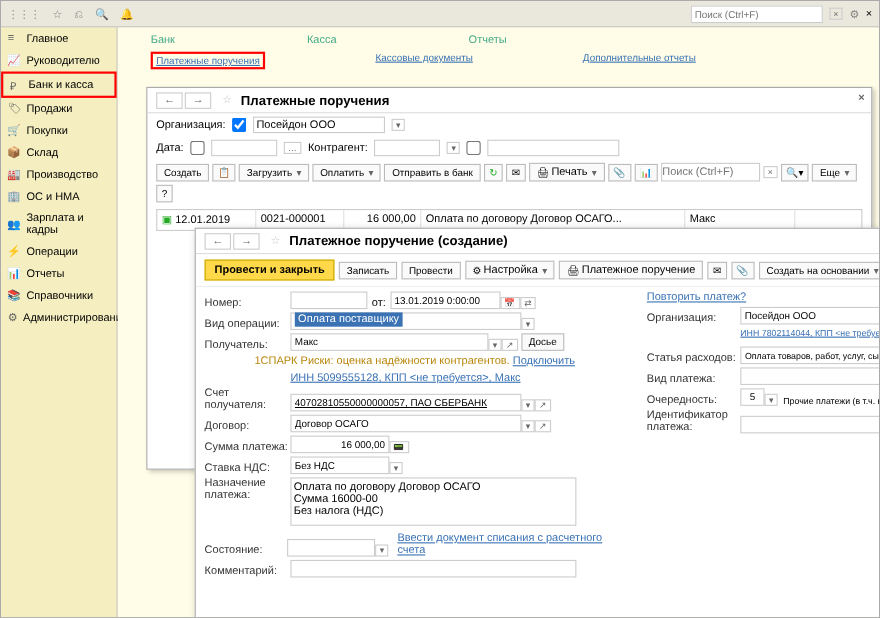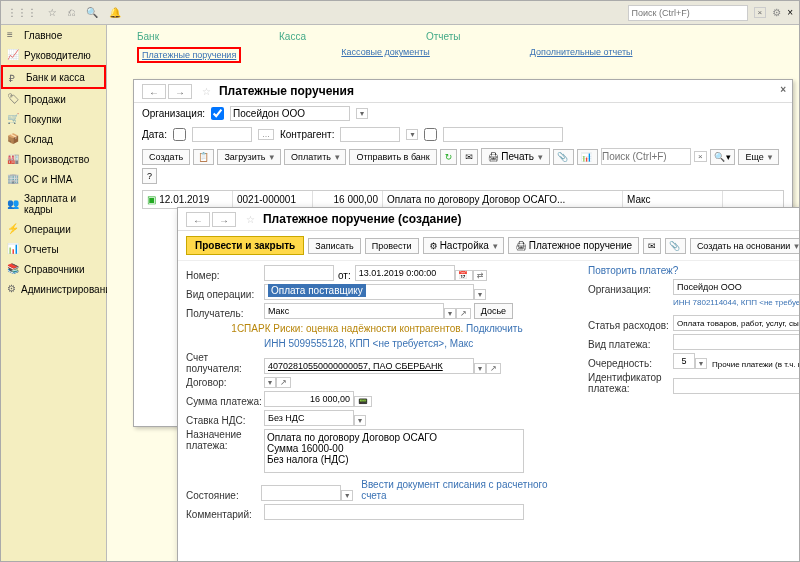--- a/index.html
+++ b/index.html
@@ -35,21 +35,21 @@
 .table .thead{background:#f2f2f2;border-bottom:1px solid #ccc}
 .table .cell{padding:3px 4px;border-right:1px solid #e0e0e0}
 .c1{width:90px}.c2{width:80px}.c3{width:70px;text-align:right}.c4{width:240px}.c5{width:100px}
 .panel2{position:absolute;left:70px;top:182px;width:720px;height:368px;background:#fff;border:1px solid #aaa;box-shadow:3px 3px 8px rgba(0,0,0,.3)}
 .form{padding:4px 8px;display:flex;gap:20px}
 .fcol{flex:1}
 .frow{display:flex;align-items:flex-end;margin-bottom:3px;font-size:9px}
 .flabel{width:78px;color:#333}
 .flabel2{width:85px;color:#333}
 .finput{border:1px solid #ccc;height:16px;padding:0 3px;font-size:9px}
-.link{color:#3a72b4;}
+.link{color:#3a72b4;text-decoration:underline}
 .sel-hl{background:#3a72b4;color:#fff;padding:1px 3px}
 .btn-yellow{background:#ffd94a;border:1px solid #c9a800;padding:3px 8px;font-weight:bold}
 .txtarea{border:1px solid #ccc;width:260px;height:44px;padding:2px;font-size:10px;white-space:pre-line}
 .small-btn{border:1px solid #ccc;padding:0 3px;color:#666;font-size:8px}
 .toolbar2{padding:5px 8px;display:flex;align-items:center;gap:4px;border-bottom:1px solid #eee;flex-wrap:wrap}
 </style>
 </head>
 <body>
 
 <div class="topbar">
@@ -235,20 +235,21 @@
             <span class="link" style="margin-left:78px">ИНН 5099555128, КПП &lt;не требуется&gt;, Макс</span>
           </div>
         <div class="frow">
             <span class="flabel">Счет получателя:</span>
           <input class="finput" style="width: 210px; text-decoration: underline;" value="40702810550000000057, ПАО СБЕРБАНК">
           <span class="small-btn">▾</span>
             <span class="small-btn">↗</span>
         </div>
         <div class="frow">
             <span class="flabel">Договор:</span>
+          <input class="finput" style="width: 210px;" value="Договор ОСАГО">
           <span class="small-btn">▾</span>
             <span class="small-btn">↗</span>
         </div>
         <div class="frow">
             <span class="flabel">Сумма платежа:</span>
           <input class="finput" style="width: 90px; text-align: right;" value="16 000,00">
           <span class="small-btn">📟</span>
         </div>
         <div class="frow">
             <span class="flabel">Ставка НДС:</span>

